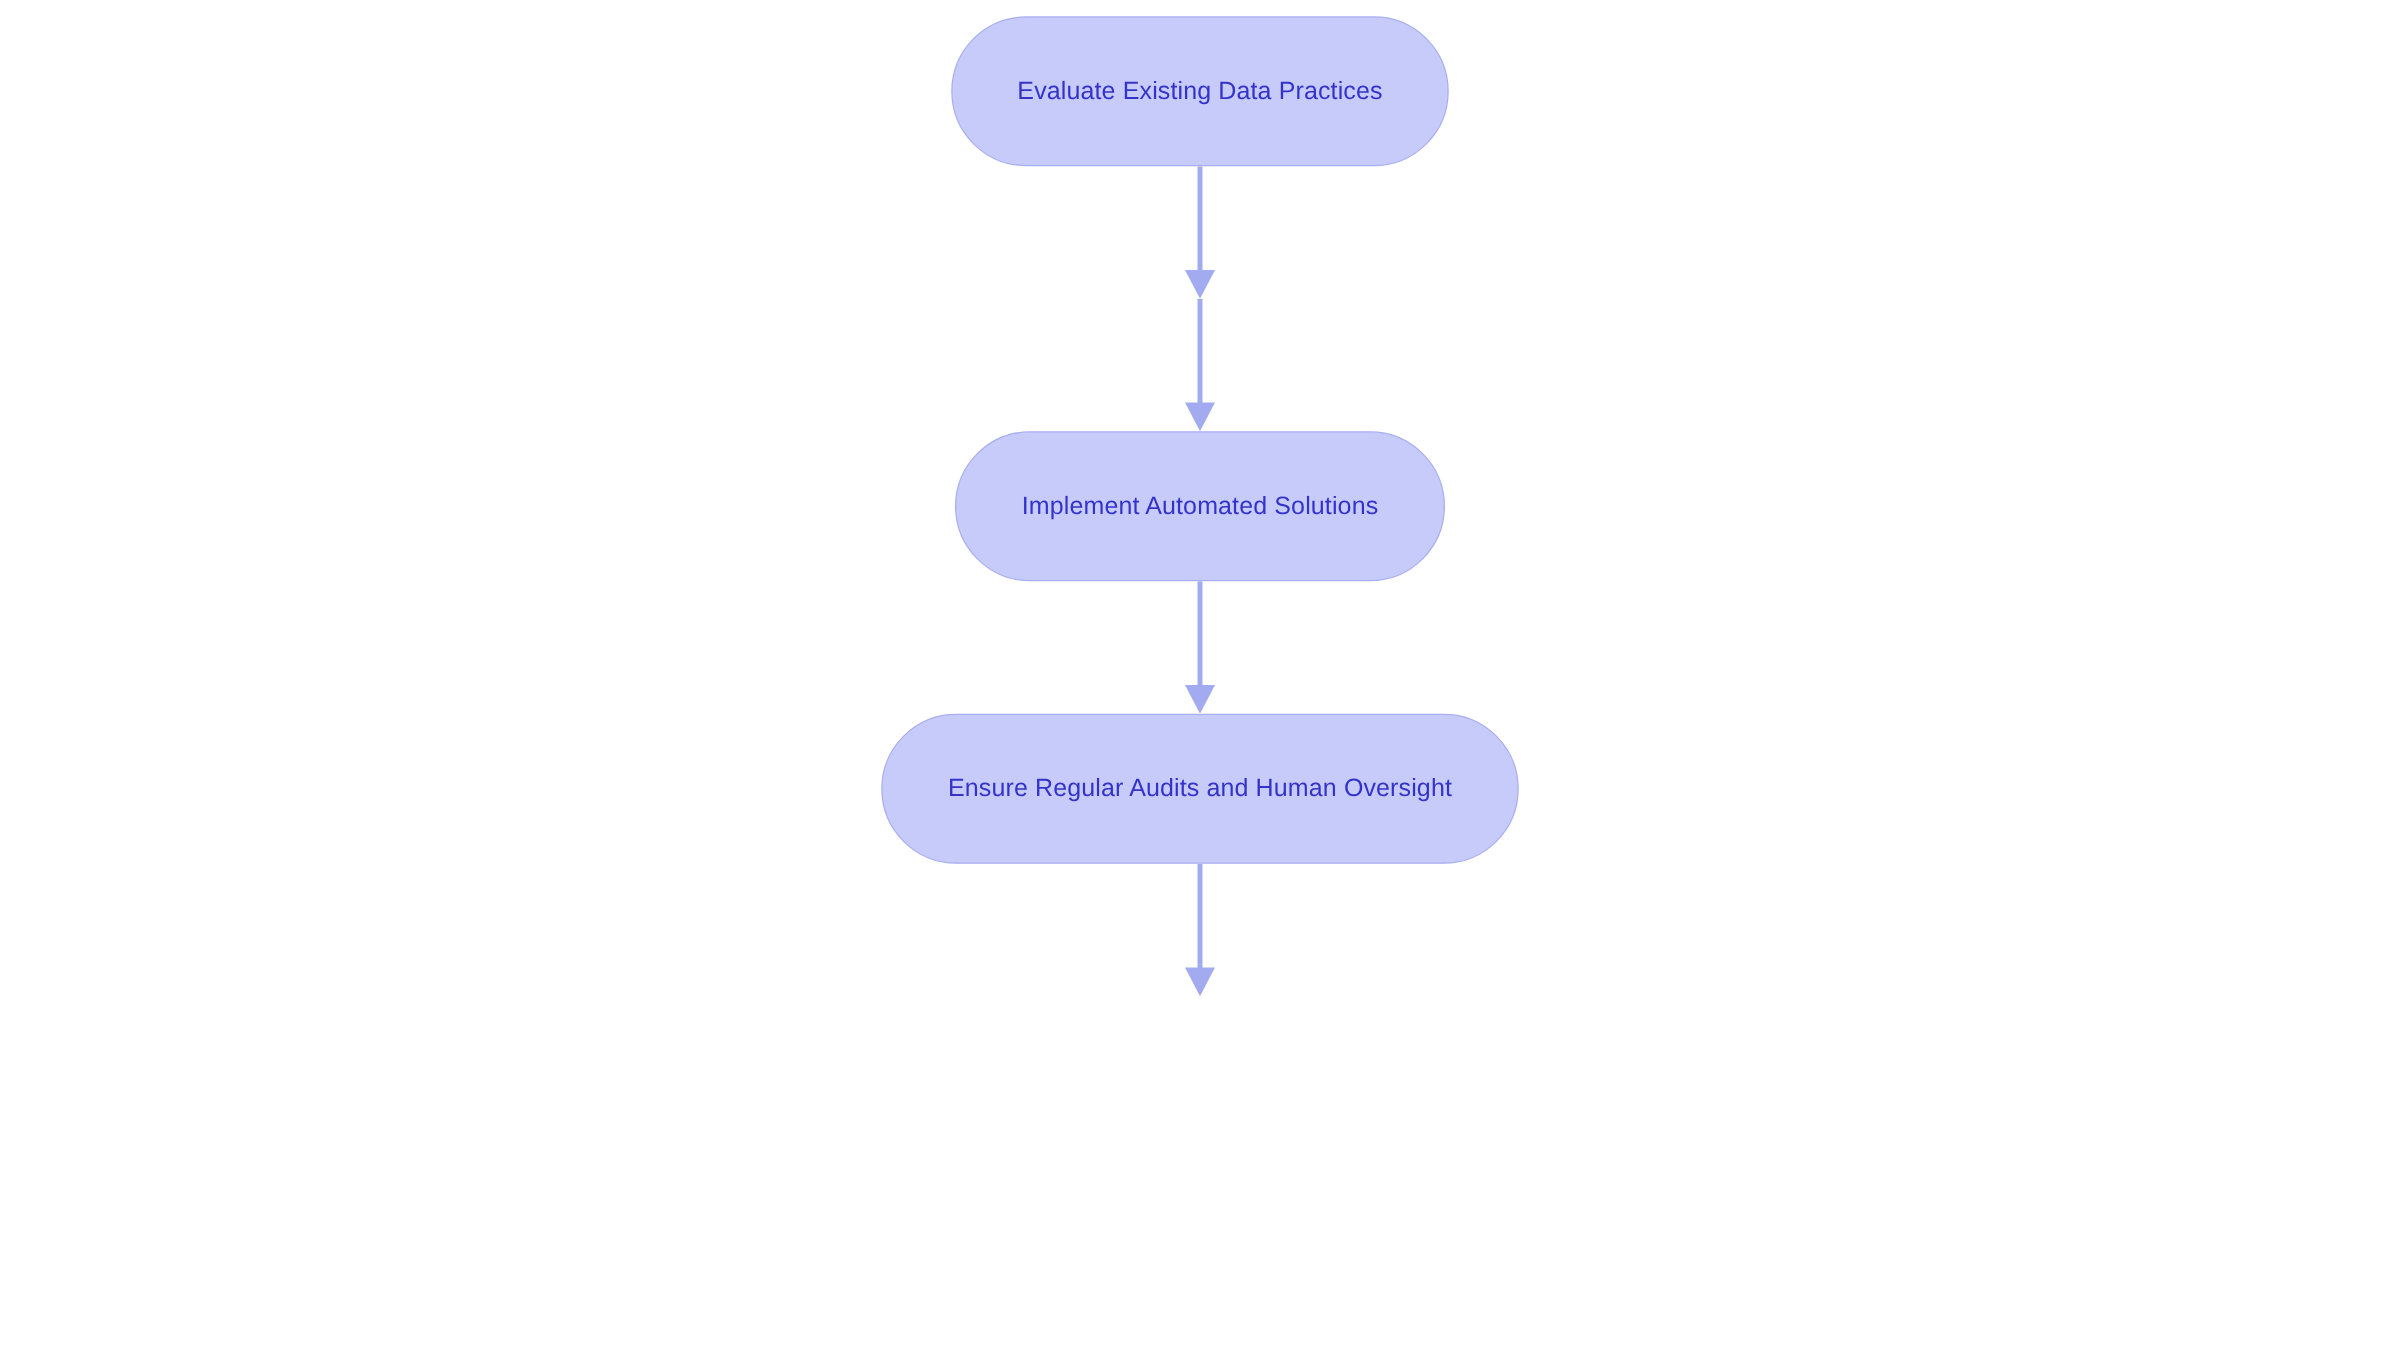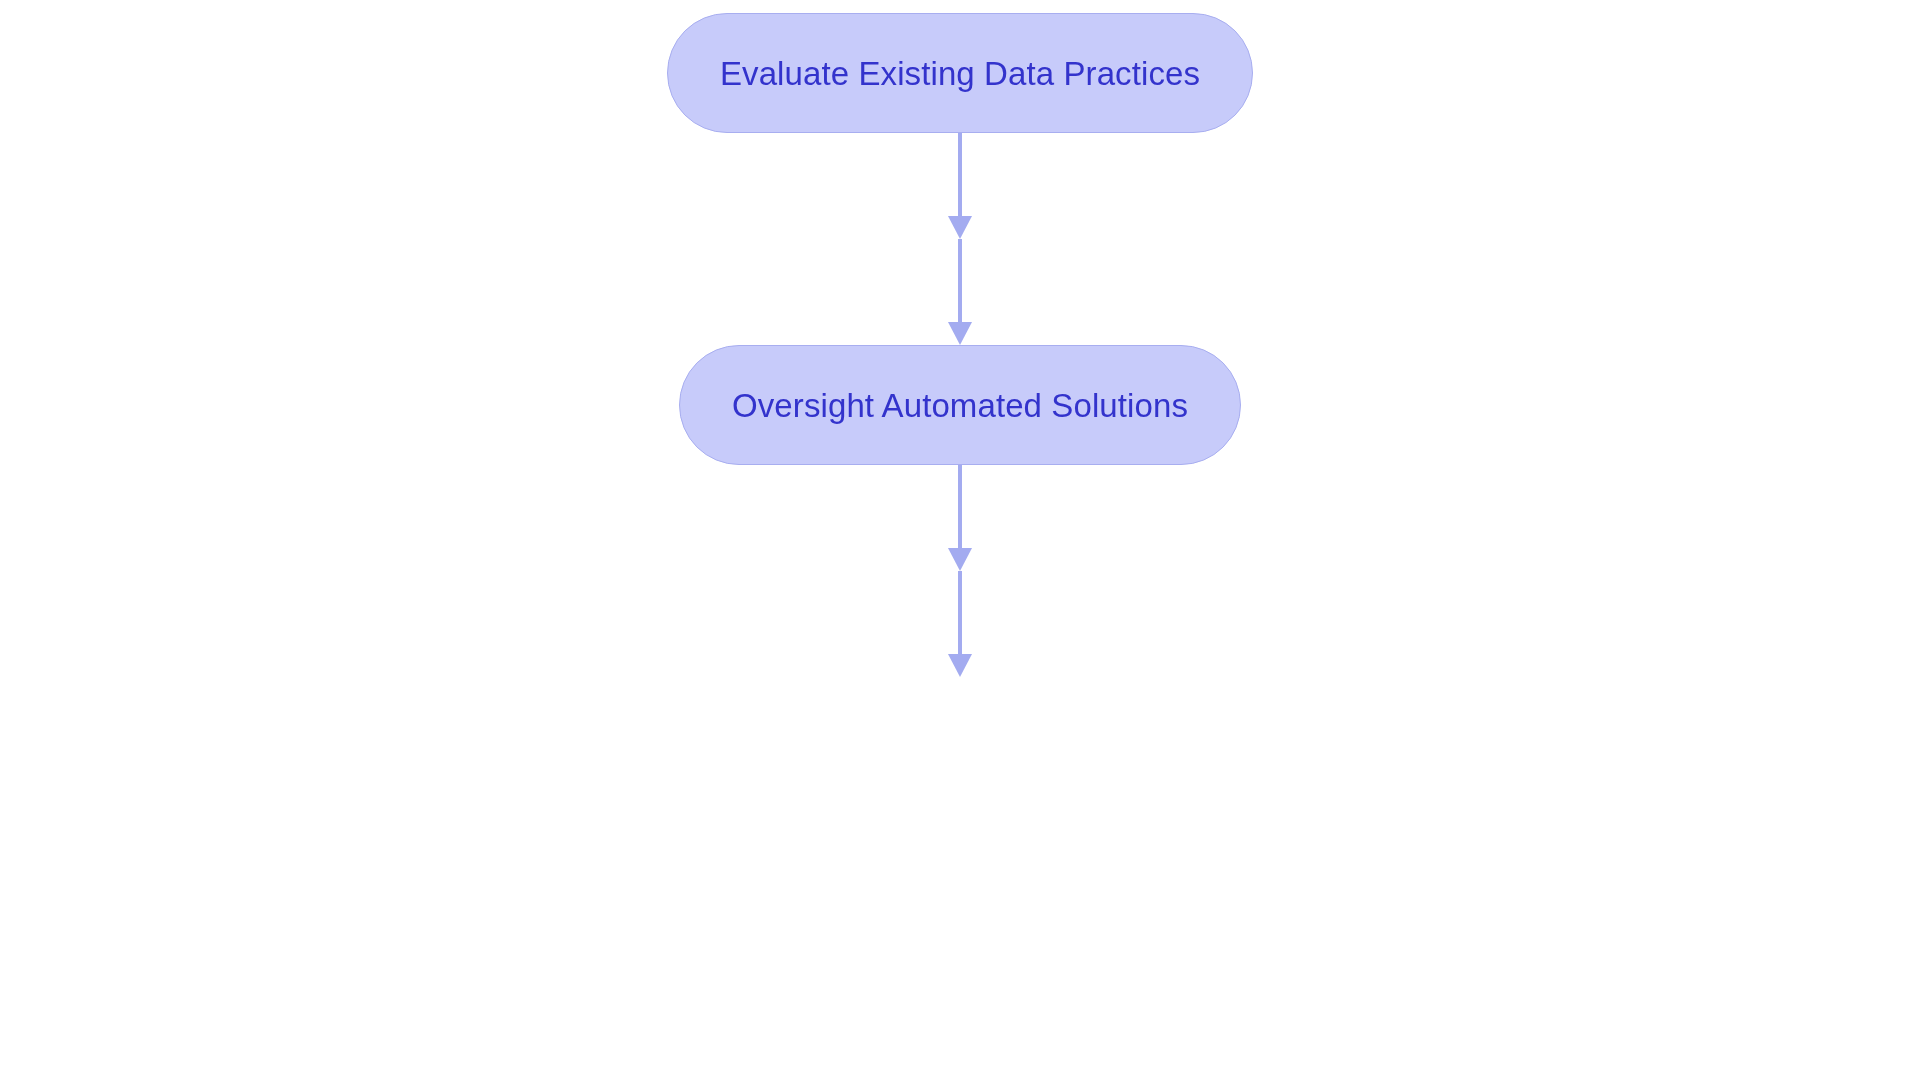--- a/index.html
+++ b/index.html
@@ -42,21 +42,21 @@
     justify-content: center;
     background: #c7cbfa;
     border: 1.6px solid #a8aef0;
     border-radius: 60px;
     padding: 0 52px;
     flex: 0 0 auto;
   }
 
   .flow-node-label {
     color: #3333cc;
-    font-size: 33px;
+    font-size: 20px;
     line-height: 1;
     font-weight: 400;
     white-space: nowrap;
     letter-spacing: 0.1px;
     font-family: "Liberation Sans", sans-serif;
   }
 
   .flow-connector {
     flex: 0 0 auto;
     width: 40px;
@@ -87,28 +87,31 @@
       <polygon points="8,83 32,83 20,106" fill="#a3abf0"></polygon>
     </svg>
 
 
     <svg class="flow-connector" viewBox="0 0 40 106">
       <line x1="20" y1="0" x2="20" y2="88" stroke="#a3abf0" stroke-width="4"></line>
       <polygon points="8,83 32,83 20,106" fill="#a3abf0"></polygon>
     </svg>
 
     <div class="flow-node">
-      <span class="flow-node-label">Oversight Automated Solutions</span>
+      <span class="flow-node-label">Implement Automated Solutions</span>
     </div>
 
     <svg class="flow-connector" viewBox="0 0 40 106">
       <line x1="20" y1="0" x2="20" y2="88" stroke="#a3abf0" stroke-width="4"></line>
       <polygon points="8,83 32,83 20,106" fill="#a3abf0"></polygon>
     </svg>
 
+    <div class="flow-node">
+      <span class="flow-node-label">Ensure Regular Audits and Human Oversight</span>
+    </div>
 
     <svg class="flow-connector" viewBox="0 0 40 106">
       <line x1="20" y1="0" x2="20" y2="88" stroke="#a3abf0" stroke-width="4"></line>
       <polygon points="8,83 32,83 20,106" fill="#a3abf0"></polygon>
     </svg>
 
 
   </div>
 </div>
 

